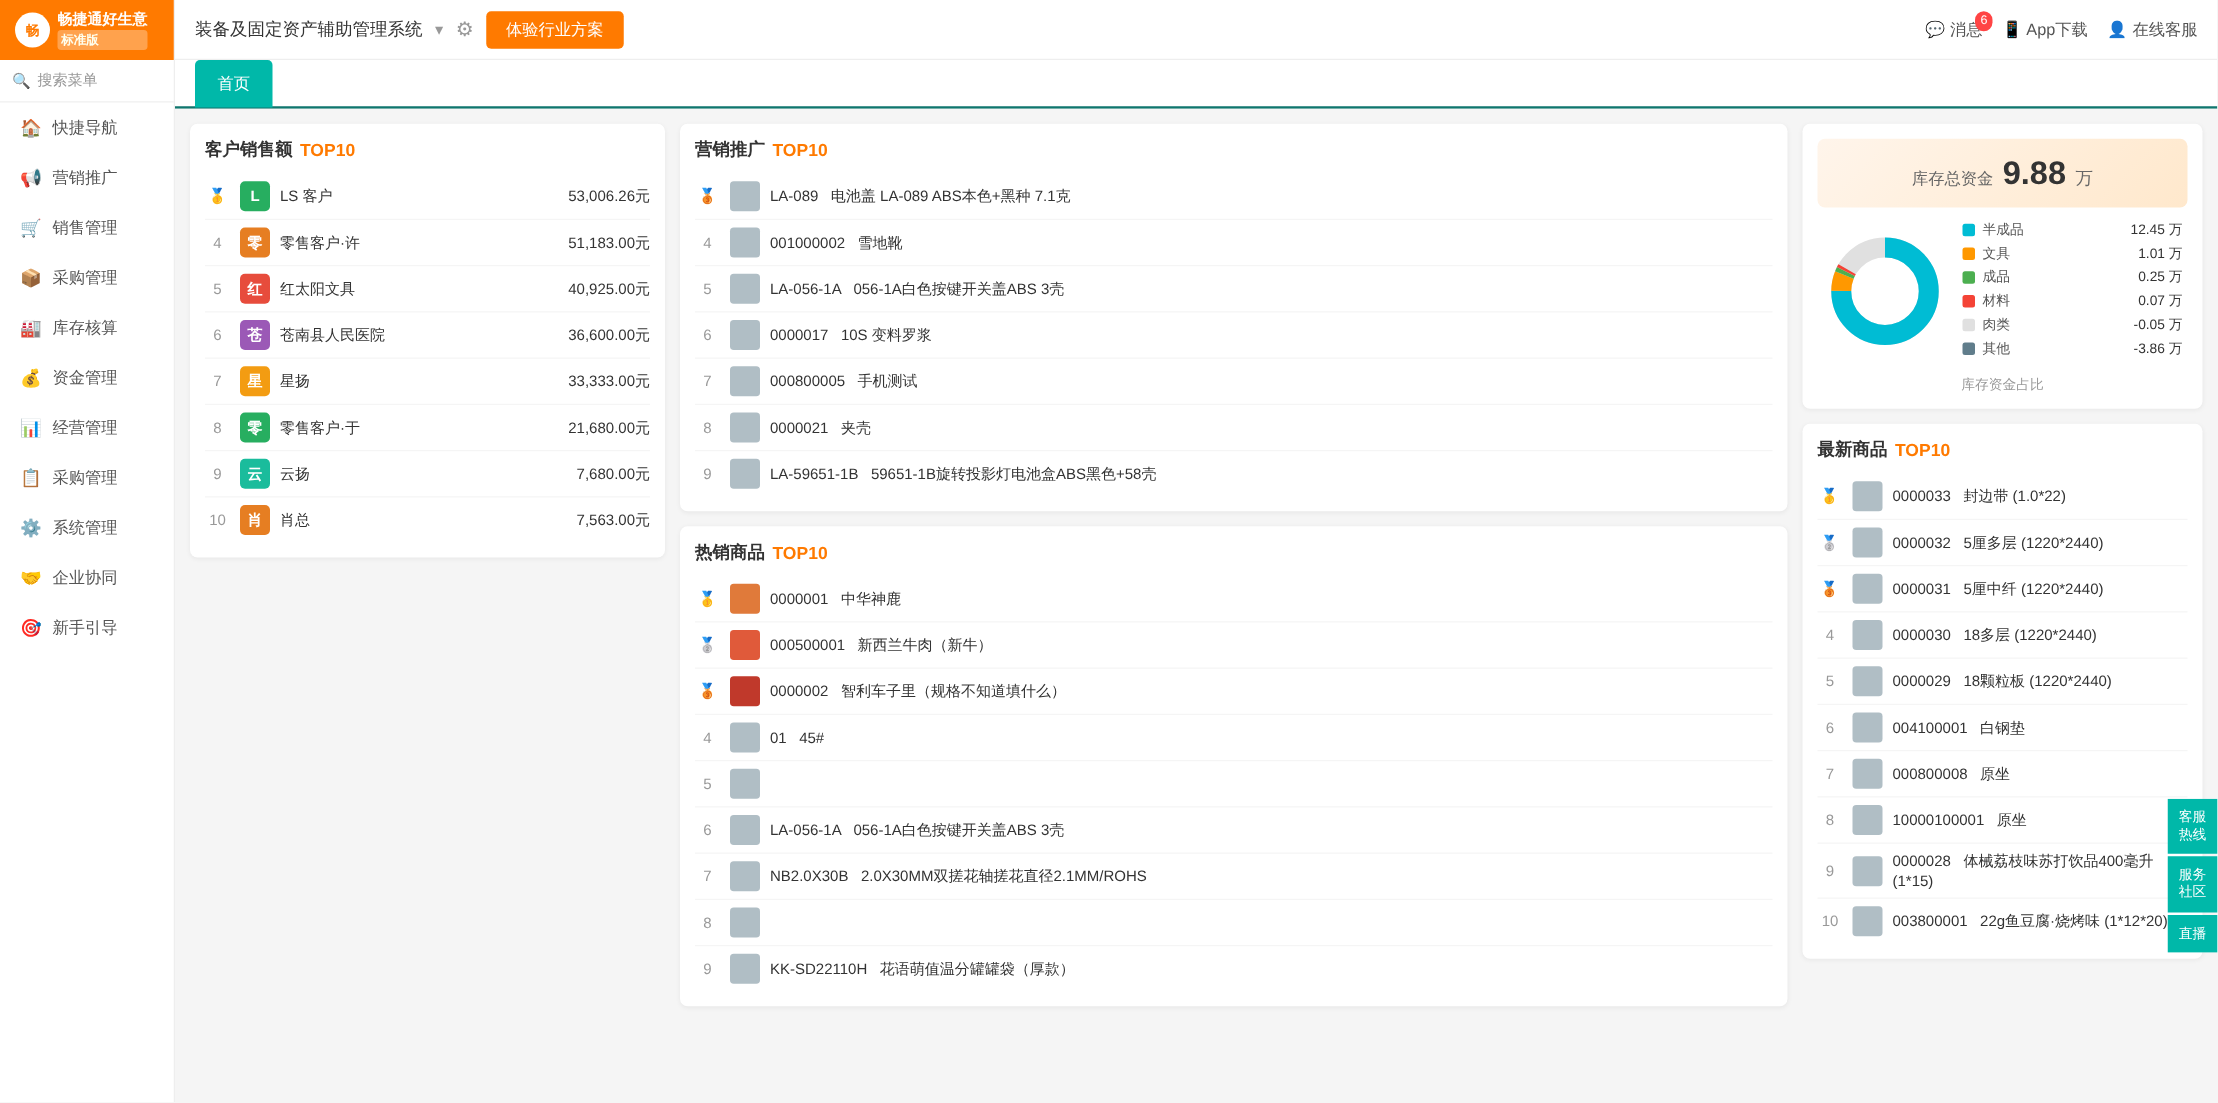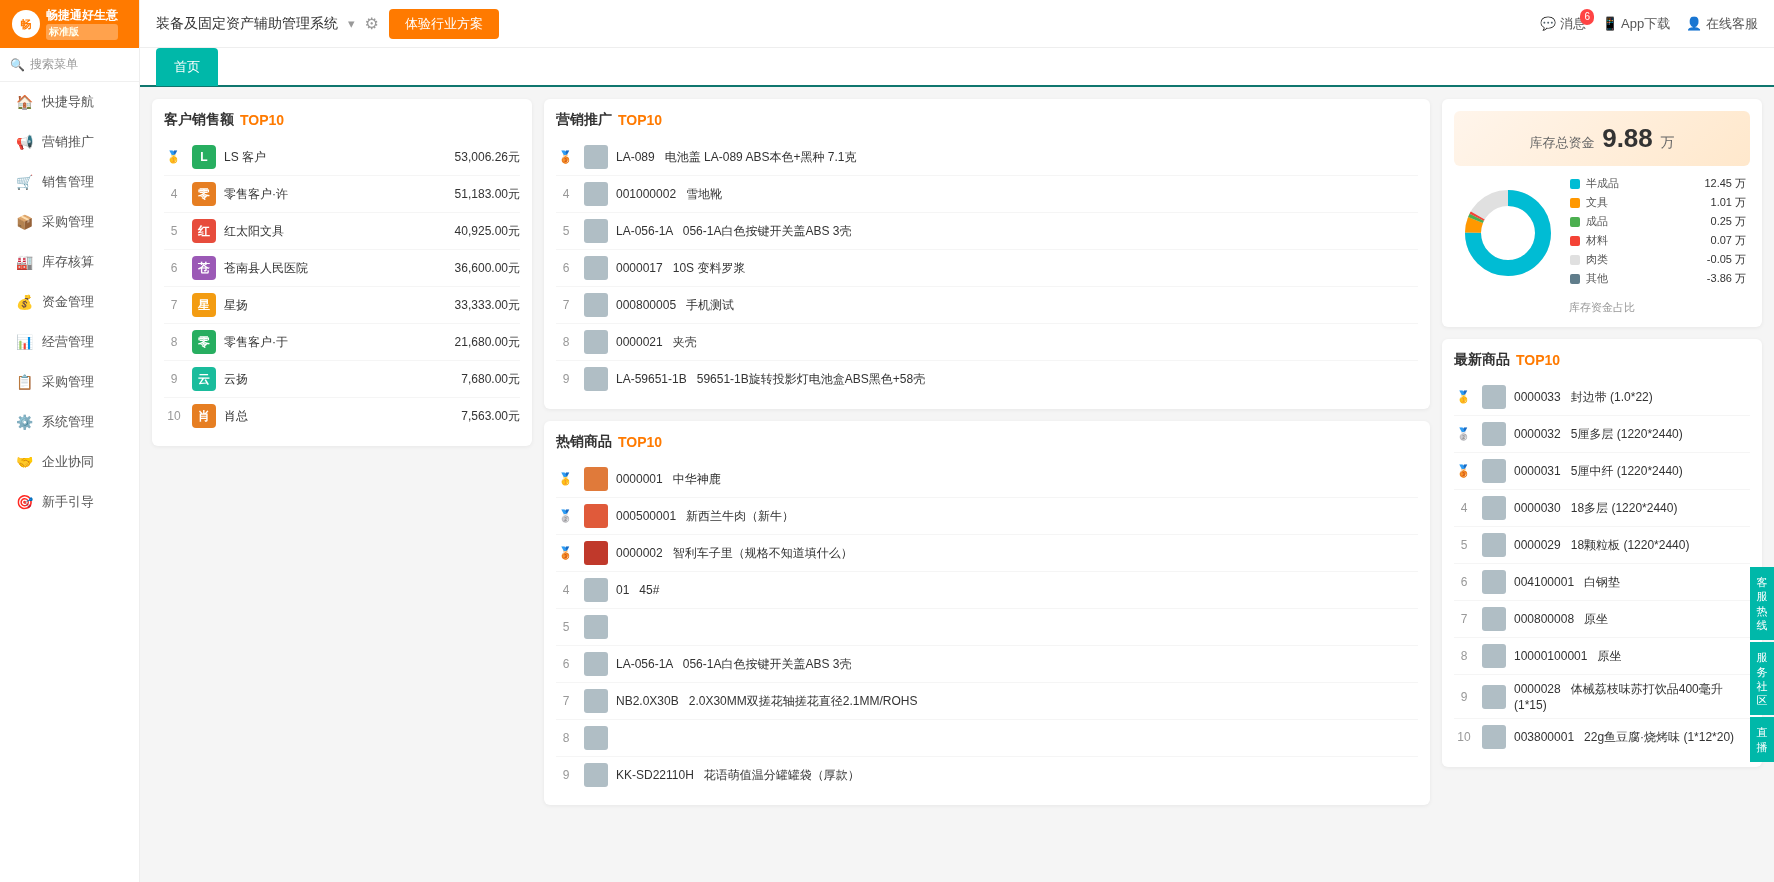--- a/index.html
+++ b/index.html
@@ -160,21 +160,21 @@
       position: fixed;
       right: 0;
       bottom: 120px;
       display: flex;
       flex-direction: column;
       gap: 2px;
     }
     .float-btn {
       background: #00b8a9;
       color: #fff;
-      width: 24px;
+      width: 40px;
       padding: 8px 4px;
       font-size: 11px;
       text-align: center;
       cursor: pointer;
       line-height: 1.3;
     }
 
     .section-header {
       display: flex; align-items: center; gap: 6px;
       font-size: 14px; font-weight: bold; color: #333;

